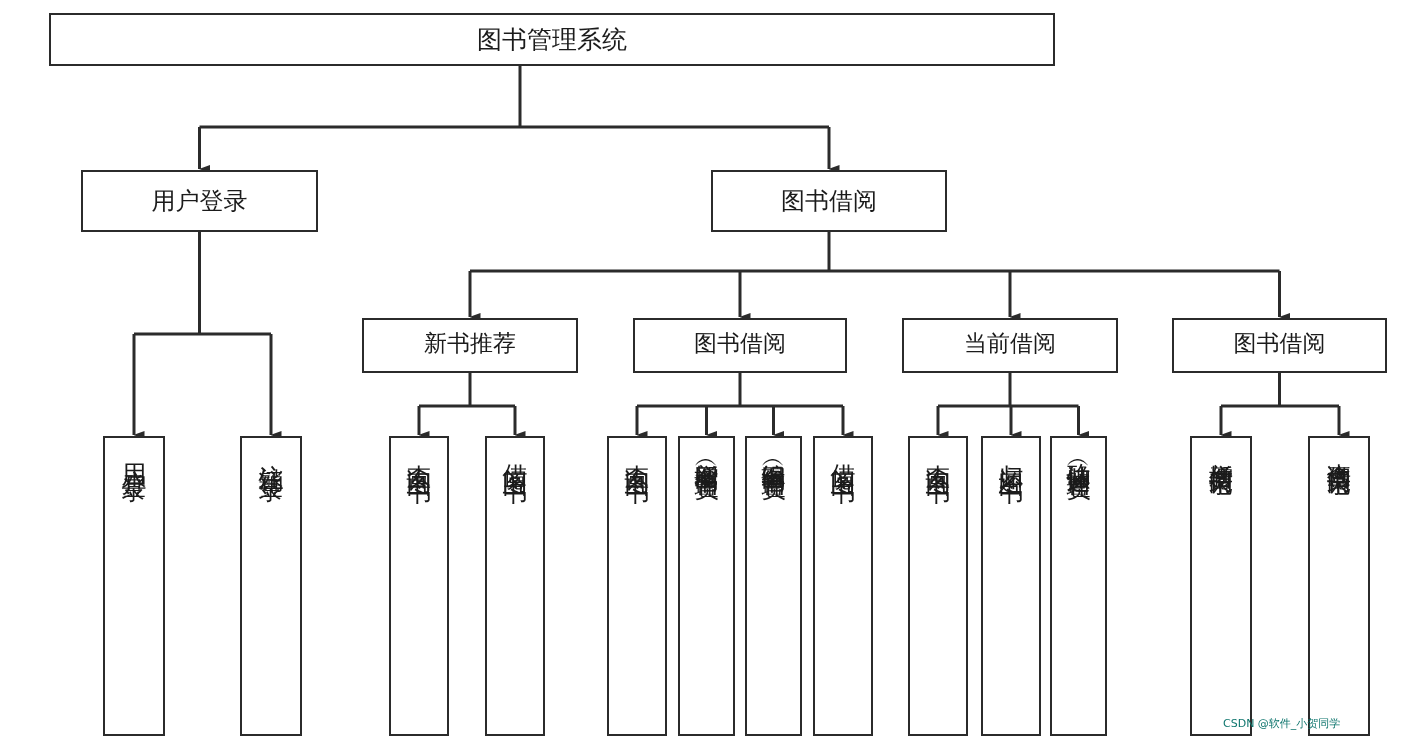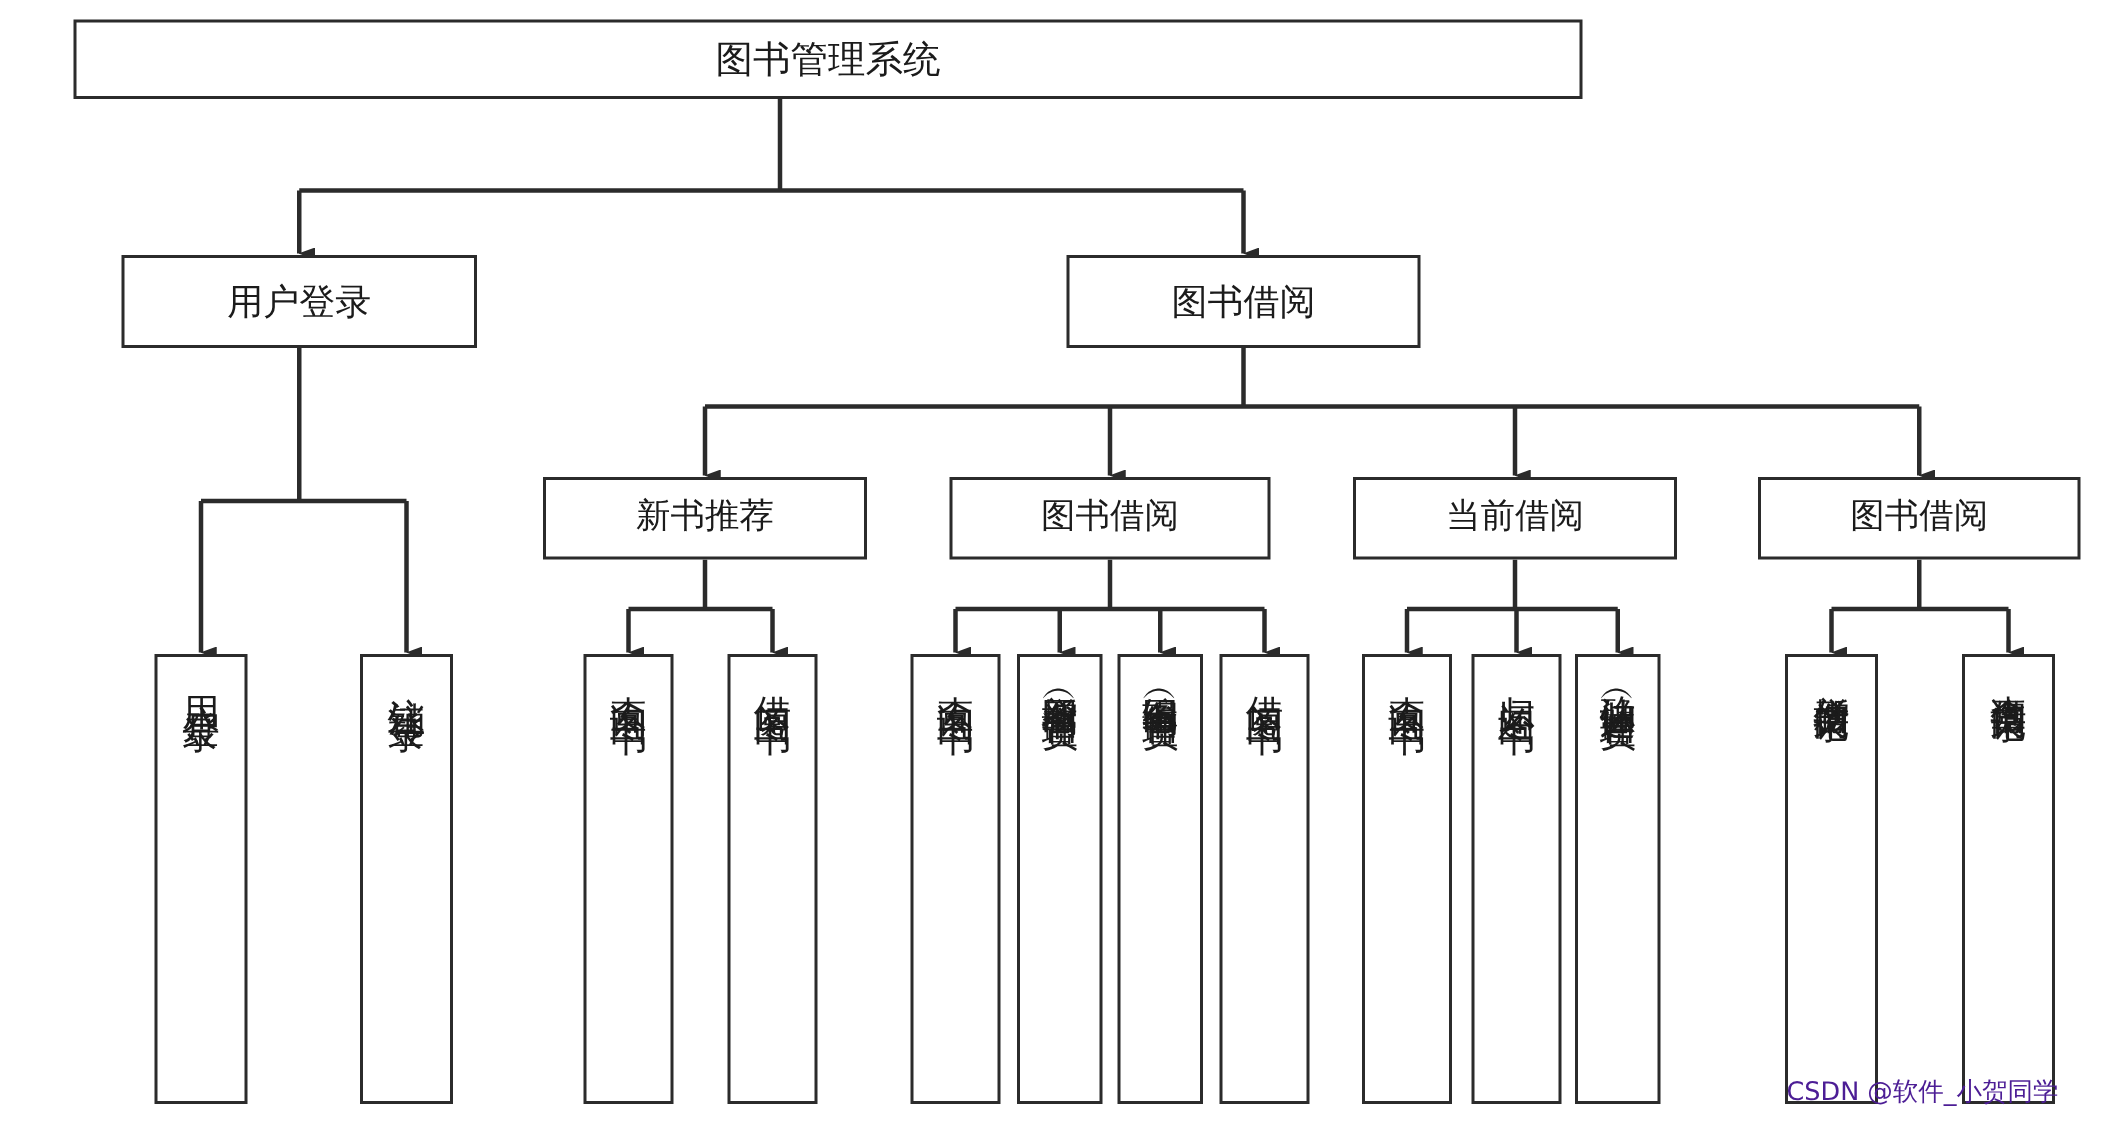--- a/index.html
+++ b/index.html
@@ -57,24 +57,25 @@
     white-space: nowrap;
   }
   .node-leaf.leaf-tall .node-label {
     letter-spacing: 2px;
     font-size: 24px;
   }
   #watermark {
     position: absolute;
     left: 1191px;
     top: 716px;
-    font-size: 17px;
-    color: #4c1d95;
+    font-size: 11px;
+    color: #0f766e;
     white-space: nowrap;
     font-family: "DejaVu Sans", "Liberation Sans", sans-serif;
+    padding-left: 32px;
   }
 </style>
 </head>
 <body>
 
 <div id="diagram-root">
 
   <svg id="diagram-svg" viewBox="0 0 1405 747">
     <defs>
       <marker id="arrowhead" markerWidth="9" markerHeight="11" refX="4" refY="10.5" orient="auto" markerUnits="userSpaceOnUse">

